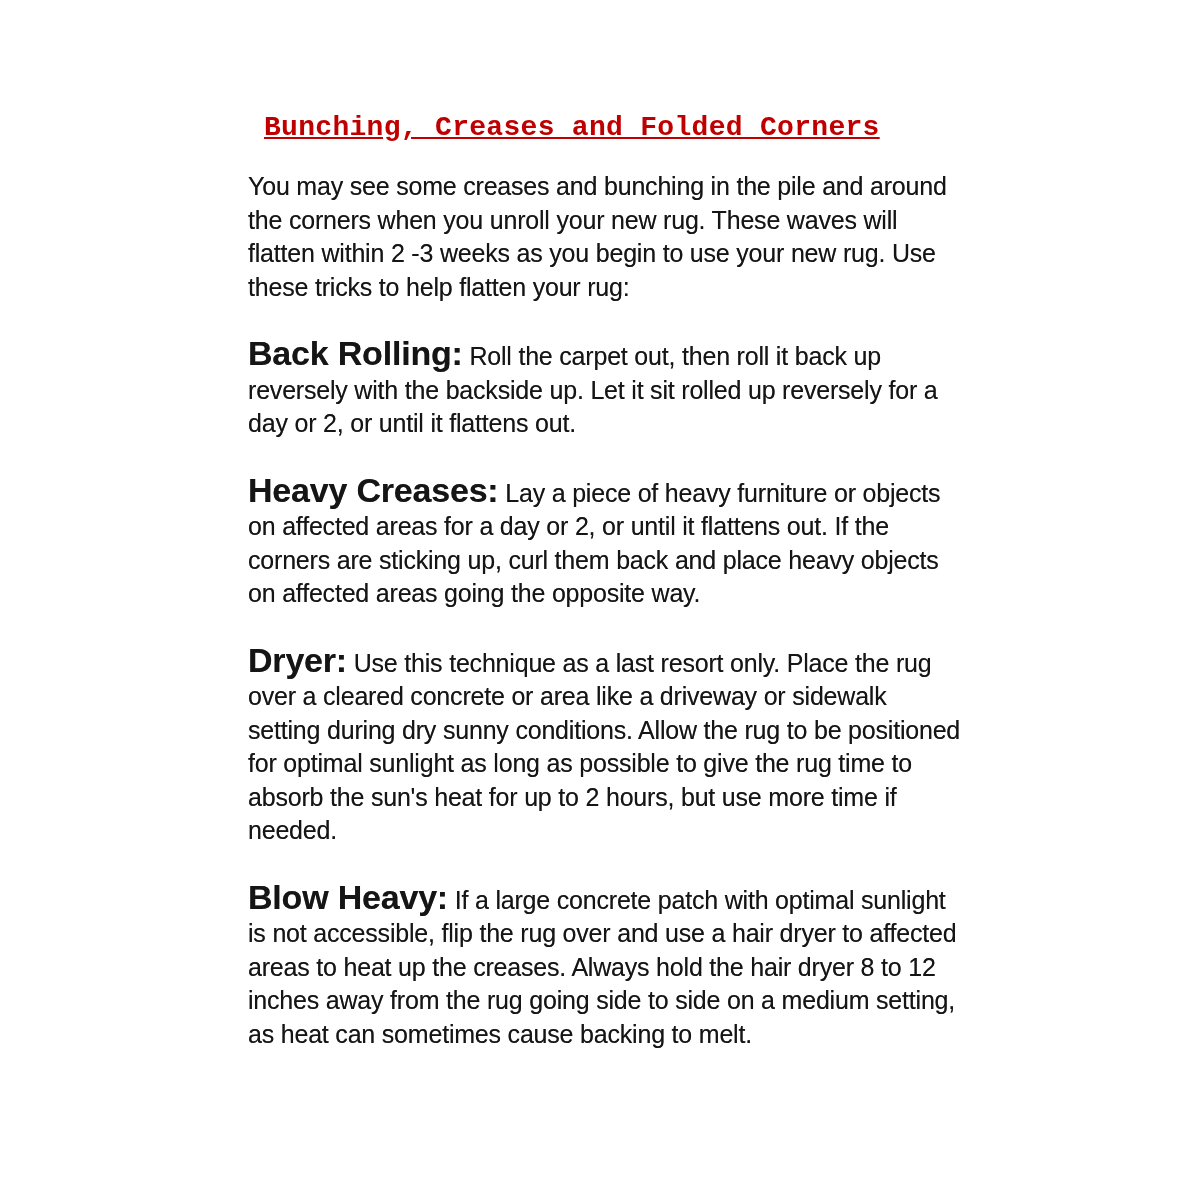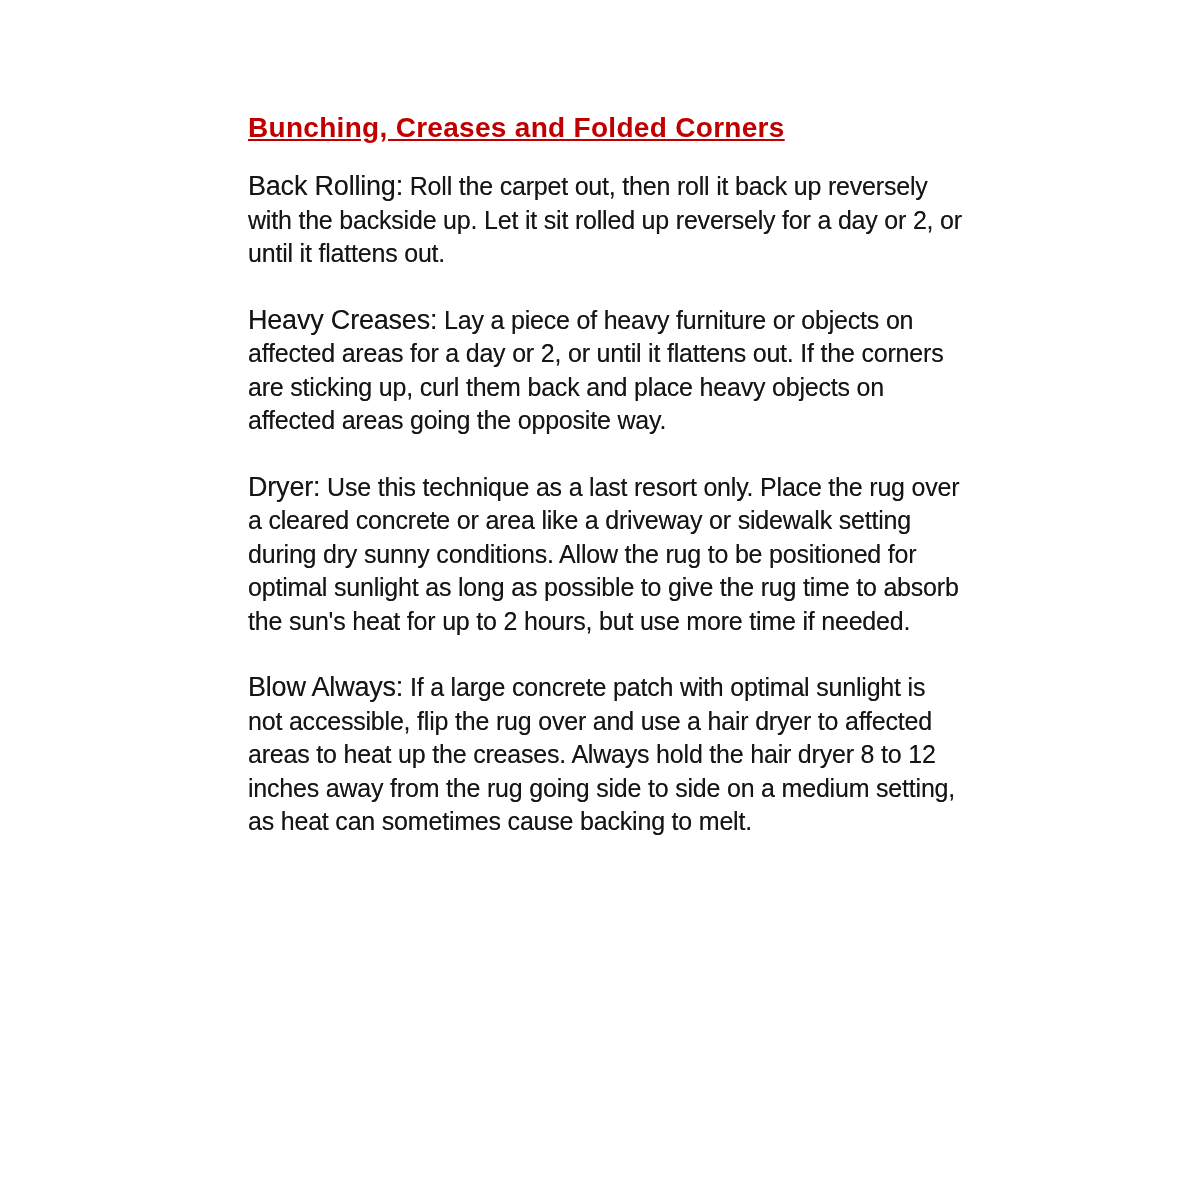--- a/index.html
+++ b/index.html
@@ -14,52 +14,53 @@
     overflow: hidden;
     font-family: "Liberation Sans", sans-serif;
   }
   .doc {
     position: absolute;
     left: 248px;
     top: 112px;
     width: 714px;
   }
   .doc-title {
-    font-family: Liberation Sans, sans-serif;
+    font-family: Liberation Mono, monospace;
     font-weight: bold;
     font-size: 28px;
     line-height: 32px;
     letter-spacing: 0.3px;
     text-decoration: underline;
-    margin: 0 0 26px 0;
+    margin: 0 0 26px 16px;
     
   }
   .para {
     font-family: "Liberation Sans", sans-serif;
     font-size: 25px;
     line-height: 33.5px;
     letter-spacing: -0.2px;
     color: #151515;
     margin: 0 0 33px 0;
     text-shadow: 0 0 0.6px rgba(20,20,20,0.55); 
   }
   .para .lead {
-    font-weight: normal;
-    font-size: 27px;
+    font-weight: bold;
+    font-size: 34px;
   }
 </style>
 </head>
 <body>
 
 <div class="doc">
 
   <h1 class="doc-title" style="color: rgb(192, 0, 0); text-decoration-color: rgb(192, 0, 0);">Bunching, Creases and Folded Corners</h1>
 
+  <p class="para">You may see some creases and bunching in the pile and around the corners when you unroll your new rug. These waves will flatten within 2 -3 weeks as you begin to use your new rug. Use these tricks to help flatten your rug:</p>
 
   <p class="para"><span class="lead">Back Rolling:</span><span> Roll the carpet out, then roll it back up reversely with the backside up. Let it sit rolled up reversely for a day or 2, or until it flattens out.</span></p>
 
   <p class="para"><span class="lead">Heavy Creases:</span><span> Lay a piece of heavy furniture or objects on affected areas for a day or 2, or until it flattens out. If the corners are sticking up, curl them back and place heavy objects on affected areas going the opposite way.</span></p>
 
   <p class="para"><span class="lead">Dryer:</span><span> Use this technique as a last resort only. Place the rug over a cleared concrete or area like a driveway or sidewalk setting during dry sunny conditions. Allow the rug to be positioned for optimal sunlight as long as possible to give the rug time to absorb the sun's heat for up to 2 hours, but use more time if needed.</span></p>
 
-  <p class="para"><span class="lead">Blow Always:</span><span> If a large concrete patch with optimal sunlight is not accessible, flip the rug over and use a hair dryer to affected areas to heat up the creases. Always hold the hair dryer 8 to 12 inches away from the rug going side to side on a medium setting, as heat can sometimes cause backing to melt.</span></p>
+  <p class="para"><span class="lead">Blow Heavy:</span><span> If a large concrete patch with optimal sunlight is not accessible, flip the rug over and use a hair dryer to affected areas to heat up the creases. Always hold the hair dryer 8 to 12 inches away from the rug going side to side on a medium setting, as heat can sometimes cause backing to melt.</span></p>
 
 </div>
 
 </body></html>

